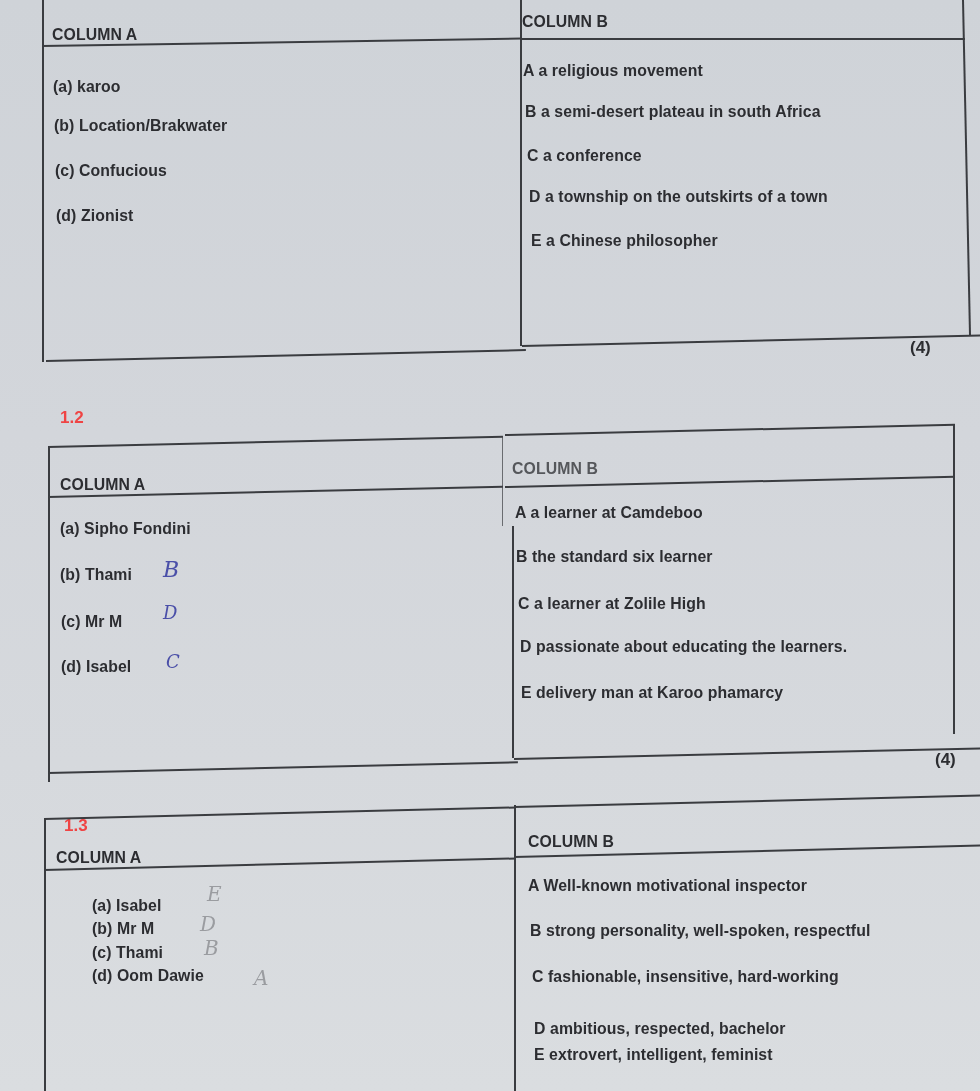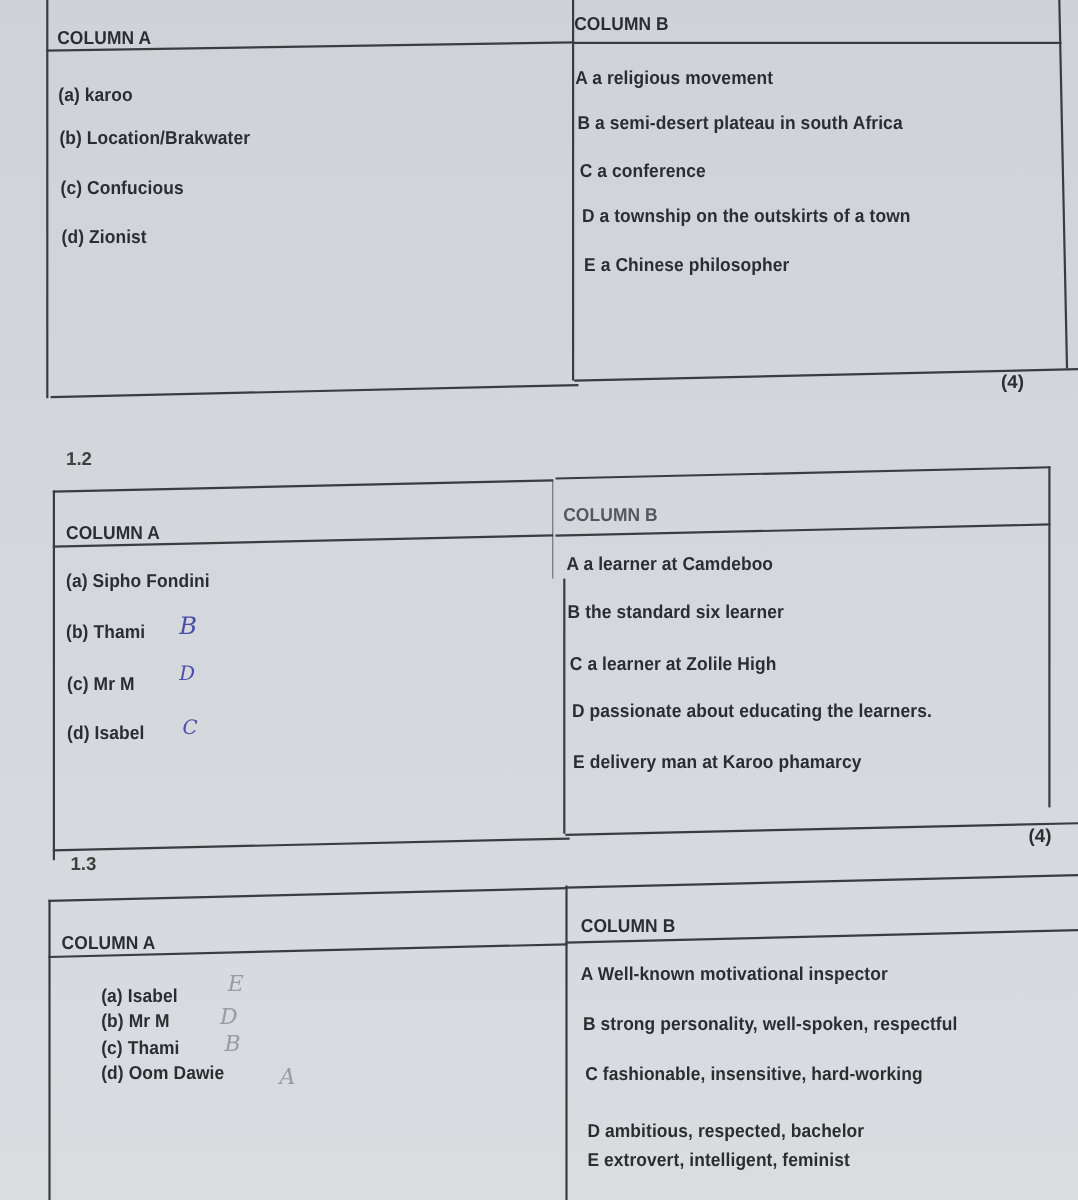--- a/index.html
+++ b/index.html
@@ -12,21 +12,21 @@
   }
   .line { position: absolute; background: #3a3c40; }
   .txt {
     position: absolute; font-weight: bold; font-size: 17px;
     white-space: nowrap; letter-spacing: 0.1px; color: #2c2d31;
     transform: scaleX(0.93); transform-origin: left center;
   }
   .hw { position: absolute; font-family: "DejaVu Serif", serif; font-style: italic; }
   .hw.blue { color: #4a4fa8; font-size: 22px; }
   .hw.pencil { color: #9a9ca0; font-size: 20px; }
-  .label { position: absolute; font-weight: bold; font-size: 17px; color: #404040; }
+  .label { position: absolute; font-weight: bold; font-size: 17px; color: #ef4444; }
   .marks { position: absolute; font-weight: bold; font-size: 17px; color: #2c2d31; }
 </style>
 </head>
 <body>
 
 <div>
 
   <div class="line" style="left:42px;top:0;width:2px;height:362px;"></div>
   <div class="line" style="left:520px;top:0;width:2px;height:346px;"></div>
   <div class="line" style="left:962px;top:0;width:2px;height:335px;transform:rotate(-1.2deg);transform-origin:top;"></div>
@@ -81,21 +81,21 @@
   <div class="txt" style="left:515px;top:503px;">A a learner at Camdeboo</div>
   <div class="txt" style="left:516px;top:547px;">B the standard six learner</div>
   <div class="txt" style="left:518px;top:594px;">C a learner at Zolile High</div>
   <div class="txt" style="left:520px;top:637px;">D passionate about educating the learners.</div>
   <div class="txt" style="left:521px;top:683px;">E delivery man at Karoo phamarcy</div>
 
   <div class="marks" style="left:935px;top:750px;">(4)</div>
 </div>
 
 <div>
-  <div class="label" style="left:64px;top:776px;">1.3</div>
+  <div class="label" style="left:64px;top:816px;">1.3</div>
 
   <div class="line" style="left:44px;top:818px;width:2px;height:273px;"></div>
   <div class="line" style="left:514px;top:805px;width:2px;height:286px;"></div>
   <div class="line" style="left:44px;top:818px;width:472px;height:2px;transform:rotate(-1.4deg);transform-origin:left;"></div>
   <div class="line" style="left:514px;top:806px;width:470px;height:2px;transform:rotate(-1.4deg);transform-origin:left;"></div>
   <div class="line" style="left:44px;top:869px;width:472px;height:2px;transform:rotate(-1.4deg);transform-origin:left;"></div>
   <div class="line" style="left:514px;top:856px;width:470px;height:2px;transform:rotate(-1.4deg);transform-origin:left;"></div>
 
   <div class="txt" style="left:56px;top:848px;">COLUMN A</div>
   <div class="txt" style="left:528px;top:832px;">COLUMN B</div>

